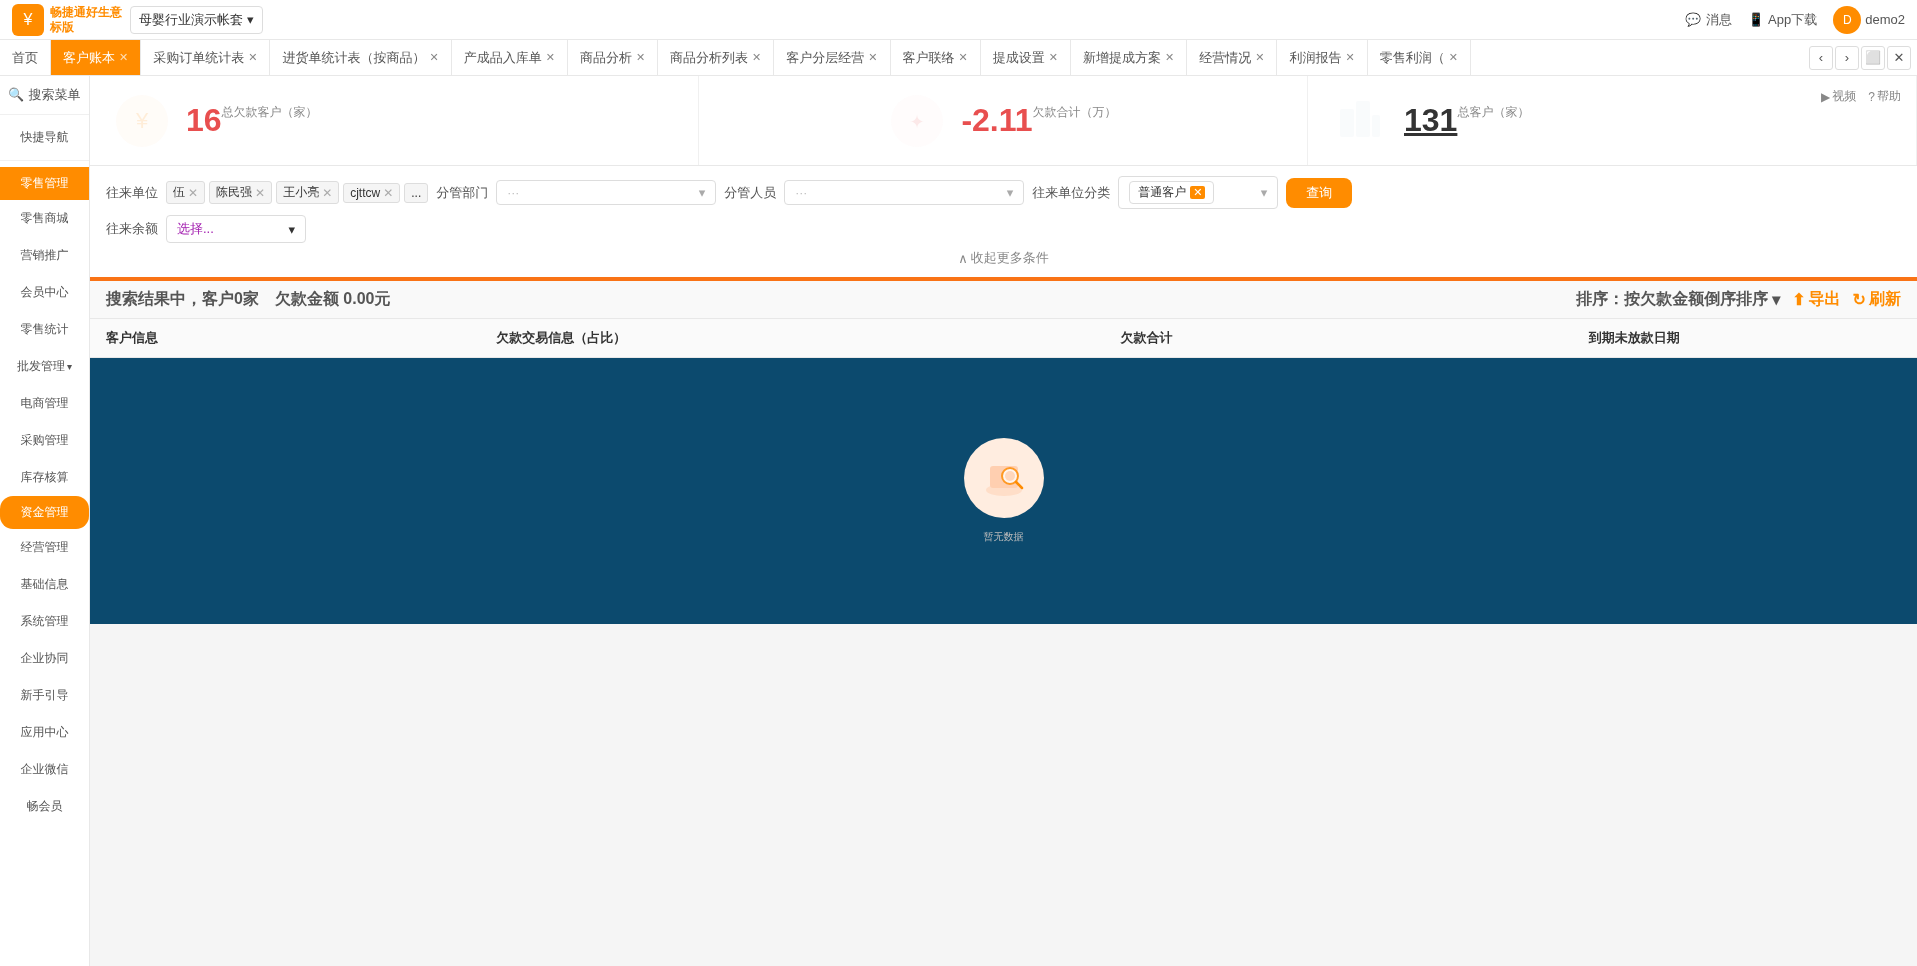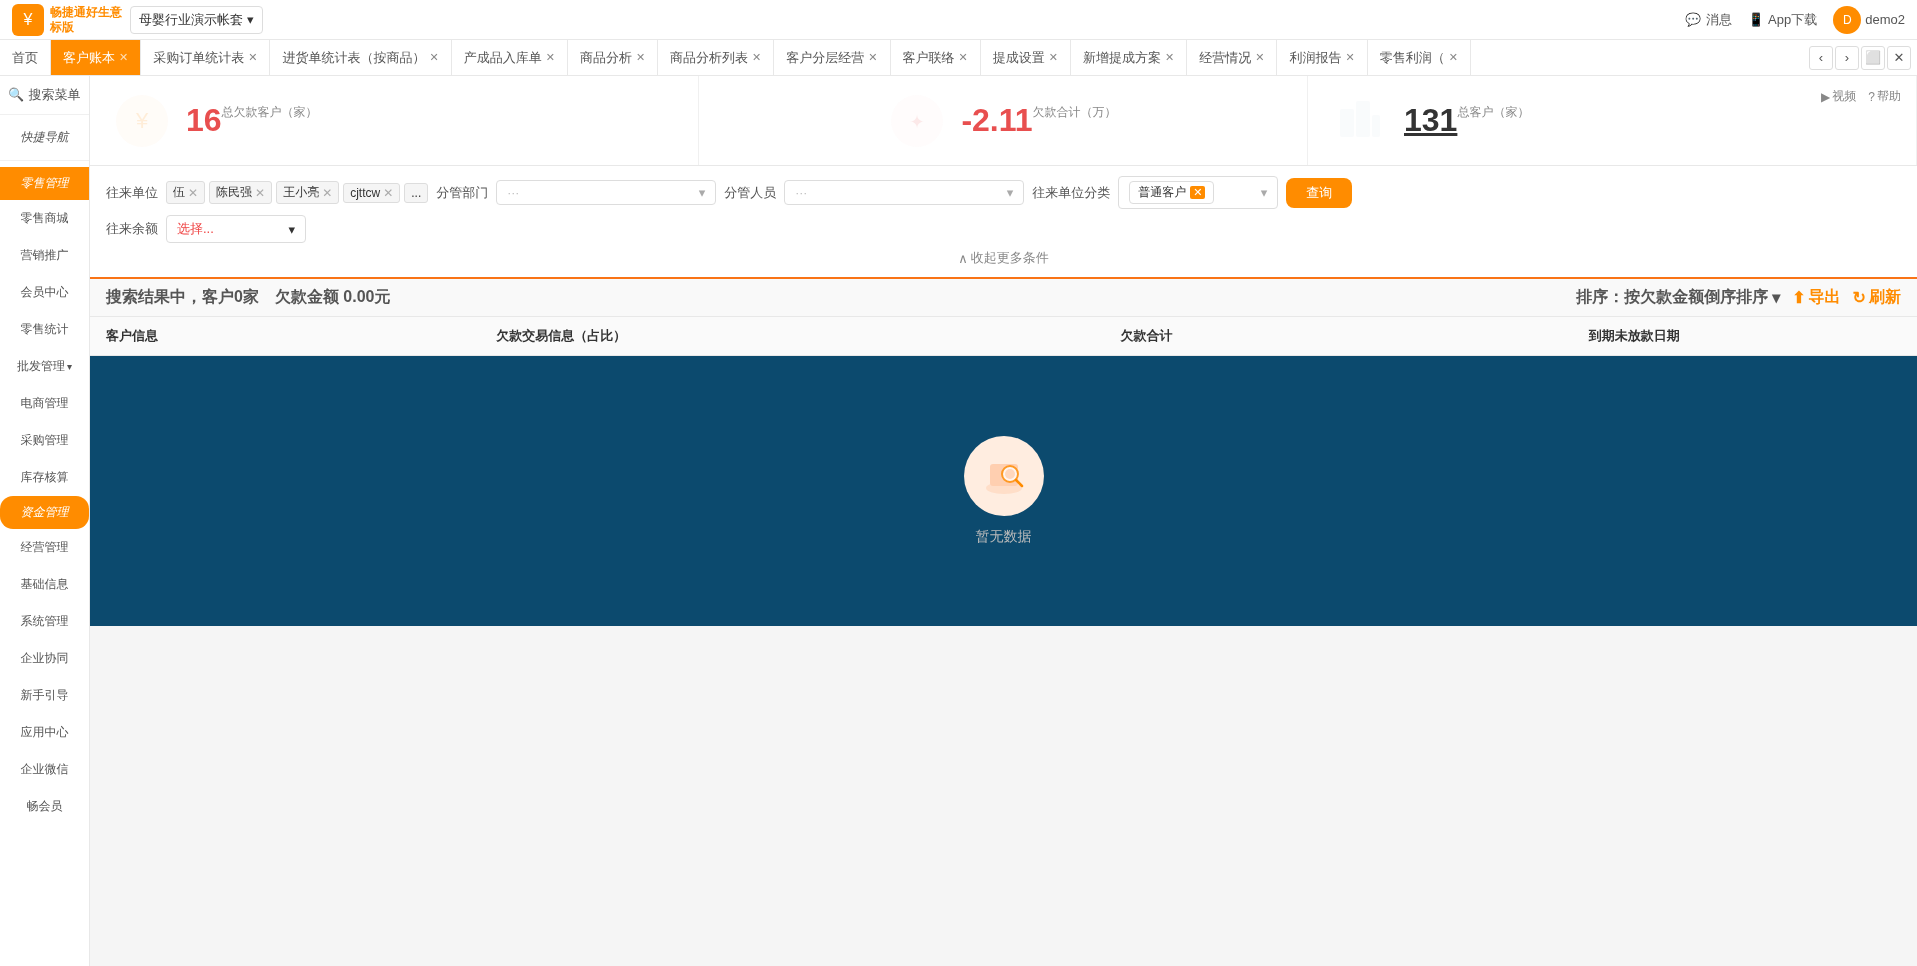--- a/index.html
+++ b/index.html
@@ -70,21 +70,20 @@
       cursor: pointer;
       text-align: center;
     }
     .sidebar-nav { padding: 6px 0; border-bottom: 1px solid #f0f0f0; }
     .sidebar-item {
       padding: 8px 12px;
       text-align: center;
       font-size: 12px;
       color: #555;
       cursor: pointer;
-      font-style: italic;
     }
     .sidebar-item.active { background: #ff8c00; color: #fff; }
     .sidebar-group { padding: 6px 0; }
     .sidebar-group-item {
       padding: 10px 0;
       text-align: center;
       font-size: 12px;
       color: #555;
       cursor: pointer;
       display: flex;
@@ -121,21 +120,21 @@
     .stat-label { font-size: 12px; color: #888; margin-top: 2px; }
     .stat-card-center { justify-content: center; }
     .stat-card-center .stat-icon { opacity: 0.12; }
     .stats-top-right { position: absolute; top: 12px; right: 16px; display: flex; gap: 12px; font-size: 12px; color: #888; }
     .stats-top-right span { cursor: pointer; display: flex; align-items: center; gap: 2px; }
 
     
     .filter-area {
       background: #fff;
       padding: 10px 16px;
-      border-bottom: 2px solid #f97316;
+      border-bottom: 4px solid #f97316;
     }
     .filter-row { display: flex; align-items: center; gap: 8px; margin-bottom: 6px; flex-wrap: wrap; }
     .filter-label { font-size: 13px; color: #555; white-space: nowrap; }
     .filter-tags { display: flex; align-items: center; gap: 4px; flex-wrap: wrap; }
     .filter-tag {
       background: #f5f5f5;
       border: 1px solid #ddd;
       border-radius: 3px;
       padding: 2px 6px;
       font-size: 12px;
@@ -192,21 +191,21 @@
     .empty-state {
       display: flex; flex-direction: column; align-items: center;
       justify-content: center; padding: 80px 0; color: #aaa;
     }
     .empty-icon {
       width: 80px; height: 80px; background: #ffede0; border-radius: 50%;
       display: flex; align-items: center; justify-content: center;
       margin-bottom: 12px; position: relative;
     }
     .empty-icon svg { width: 48px; height: 48px; }
-    .empty-text { font-size: 14px; color: #bbb; }
+    .empty-text { font-size: 10px; color: #bbb; }
 
     
     ::-webkit-scrollbar { width: 6px; height: 6px; }
     ::-webkit-scrollbar-thumb { background: #ddd; border-radius: 3px; }
   </style>
 </head>
 <body>
 
 <div class="top-bar">
   <div class="top-bar-left">
@@ -468,21 +467,21 @@
             <span>普通客户</span>
             <span class="x-badge">✕</span>
           </div>
           <span class="arrow">▾</span>
         </div>
         <button style="background:#ff8c00;color:#fff;border:none;padding:6px 20px;border-radius:8px;cursor:pointer;font-size:13px;">查询</button>
       </div>
       <div class="filter-row">
         <span class="filter-label">往来余额</span>
         <div class="filter-input" style="min-width:140px;">
-          <span style="color:#ef4444;">选择...</span>
+          <span style="color:#a21caf;">选择...</span>
           <span class="arrow" style="margin-left:auto;">▾</span>
         </div>
       </div>
       <div class="collapse-btn">
         <span>∧</span>
         <span>收起更多条件</span>
       </div>
     </div>
 
     <div class="result-bar">

